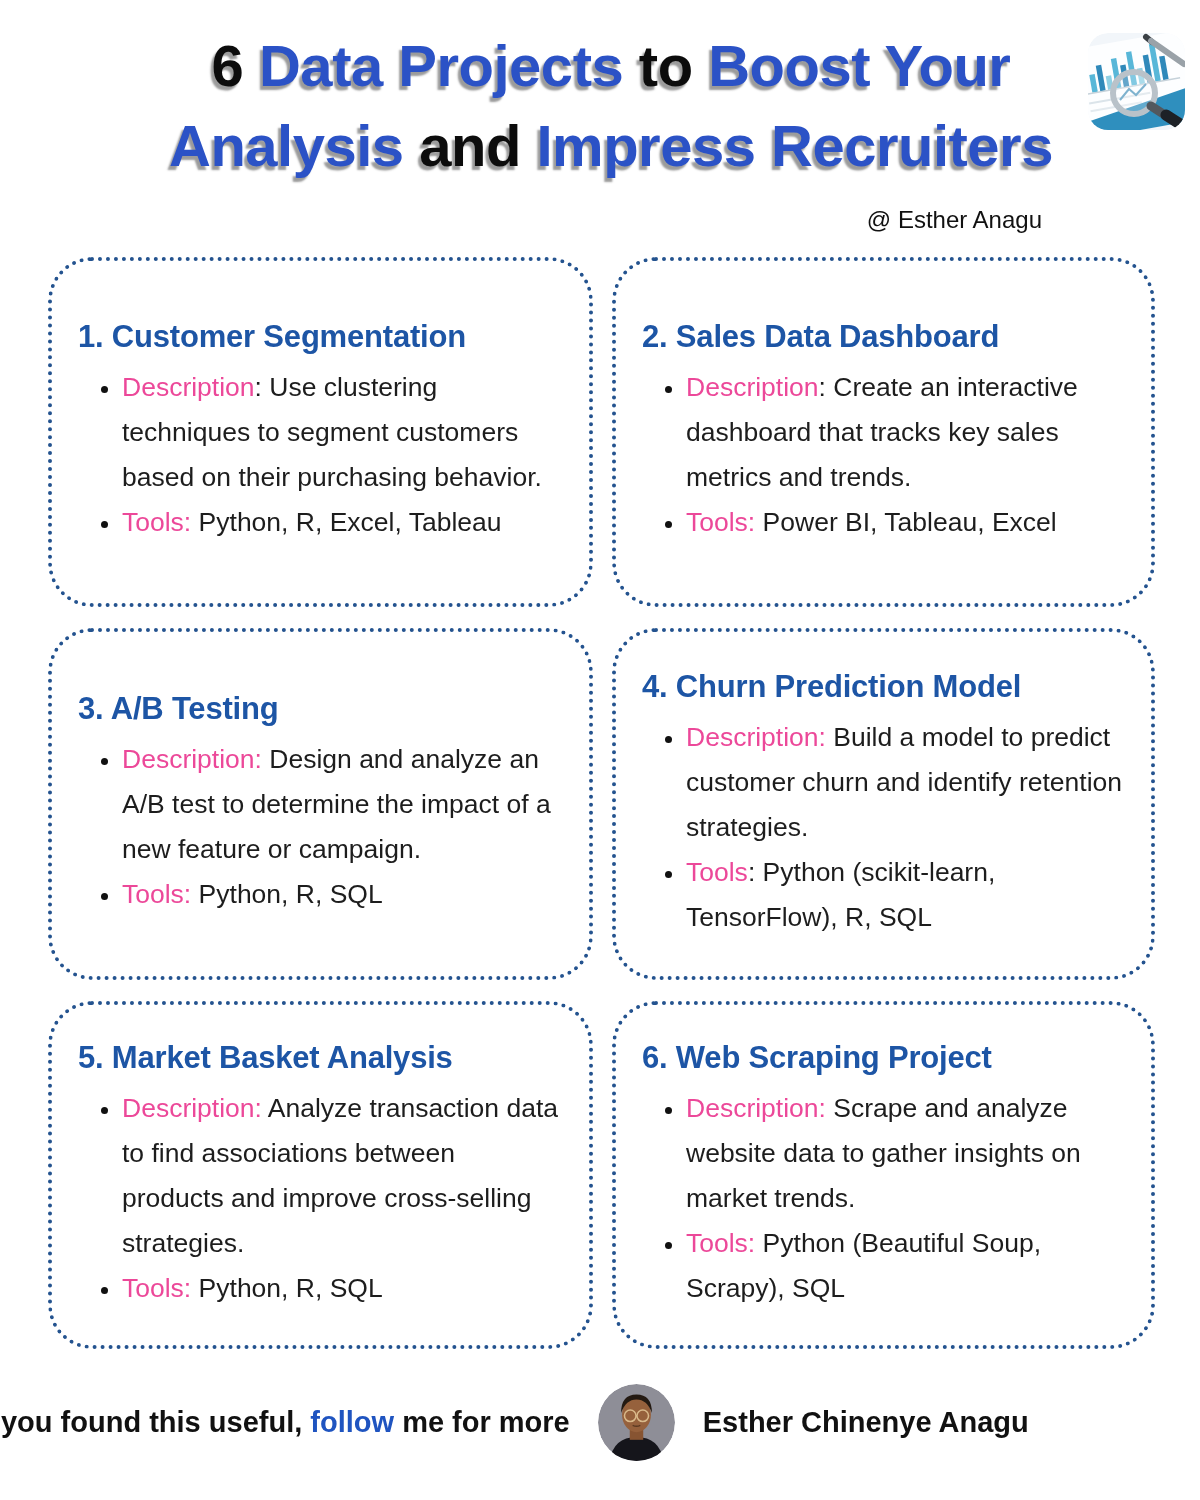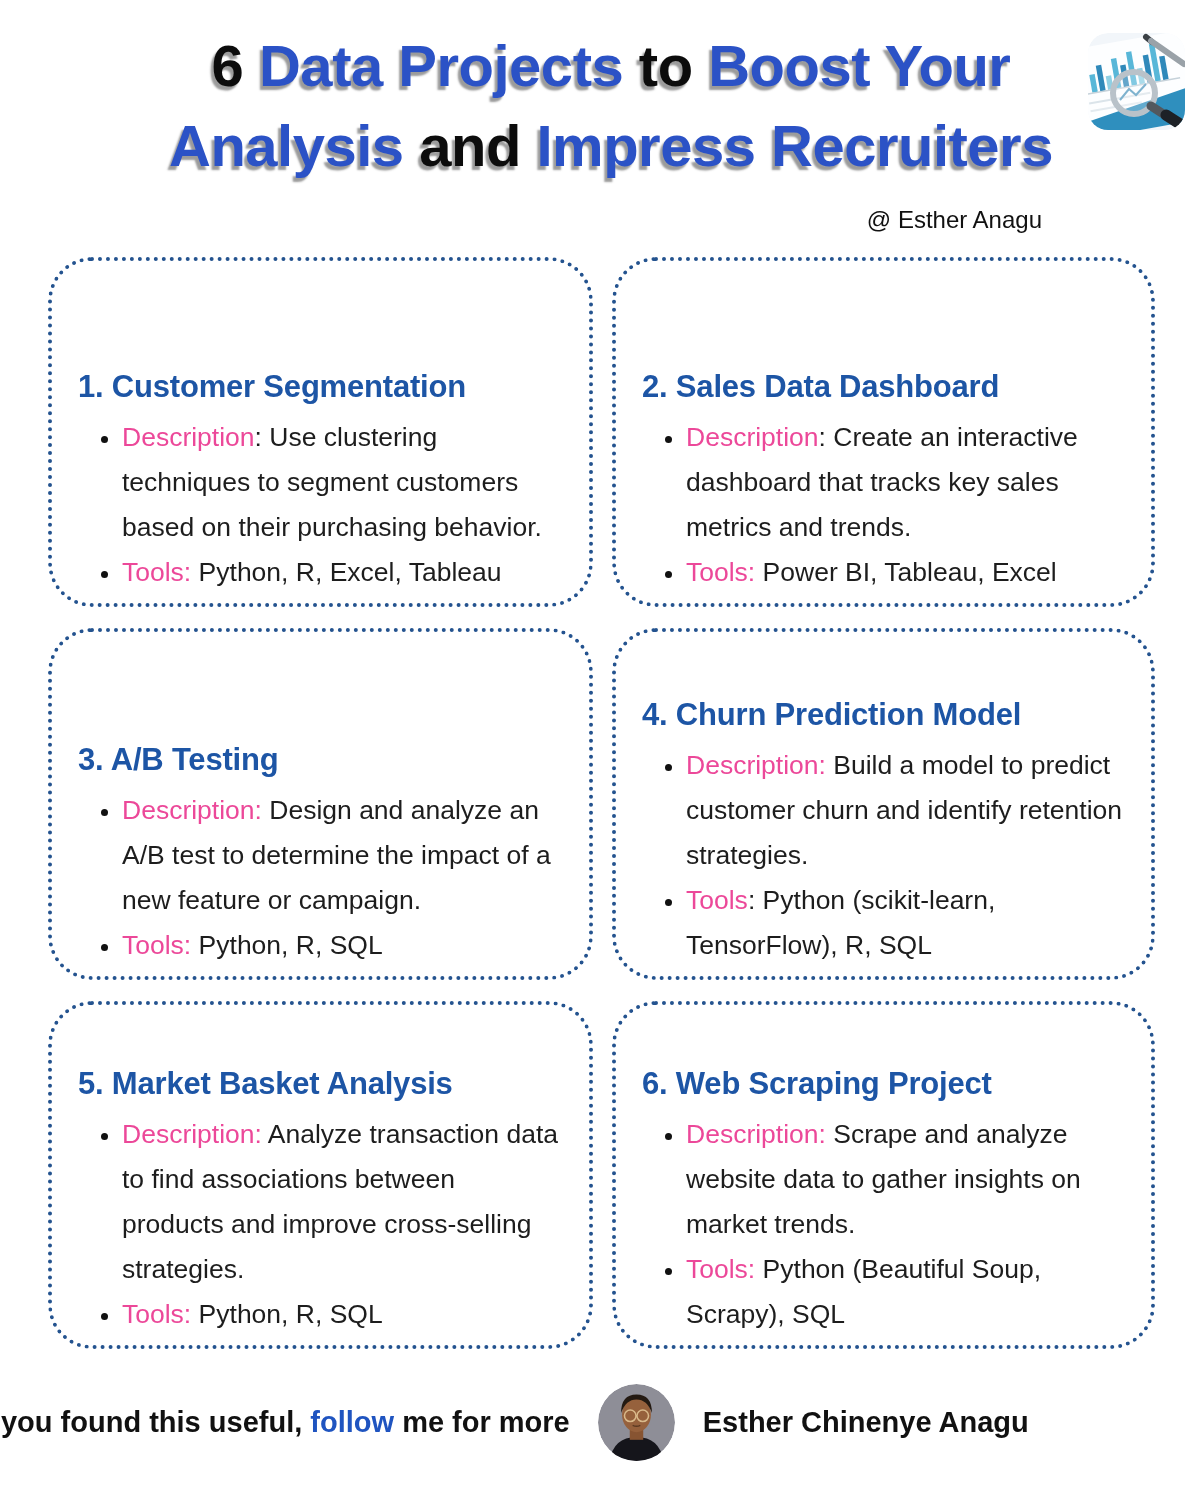--- a/index.html
+++ b/index.html
@@ -38,21 +38,21 @@
     position:absolute;left:48px;top:257px;
     display:grid;
     grid-template-columns:545px 543px;
     grid-template-rows:350px 352px 348px;
     column-gap:19px;row-gap:21px;
   }
   .card{
     border:4px dotted var(--border-blue);
     border-radius:44px;
     background:#ffffff;
-    display:flex;flex-direction:column;justify-content:flex-end;
+    display:flex;flex-direction:column;justify-content:center;
     padding:8px 24px 8px 22px;
   }
   .card-title{
     margin:0 0 10px 4px;
     font-size:31px;font-weight:700;color:var(--heading-blue);
     letter-spacing:-0.2px;
   }
   .bullets{margin:0;padding:0 0 0 48px;list-style:disc}
   .bullets li{
     font-size:26.5px;line-height:45px;color:var(--text-black);

